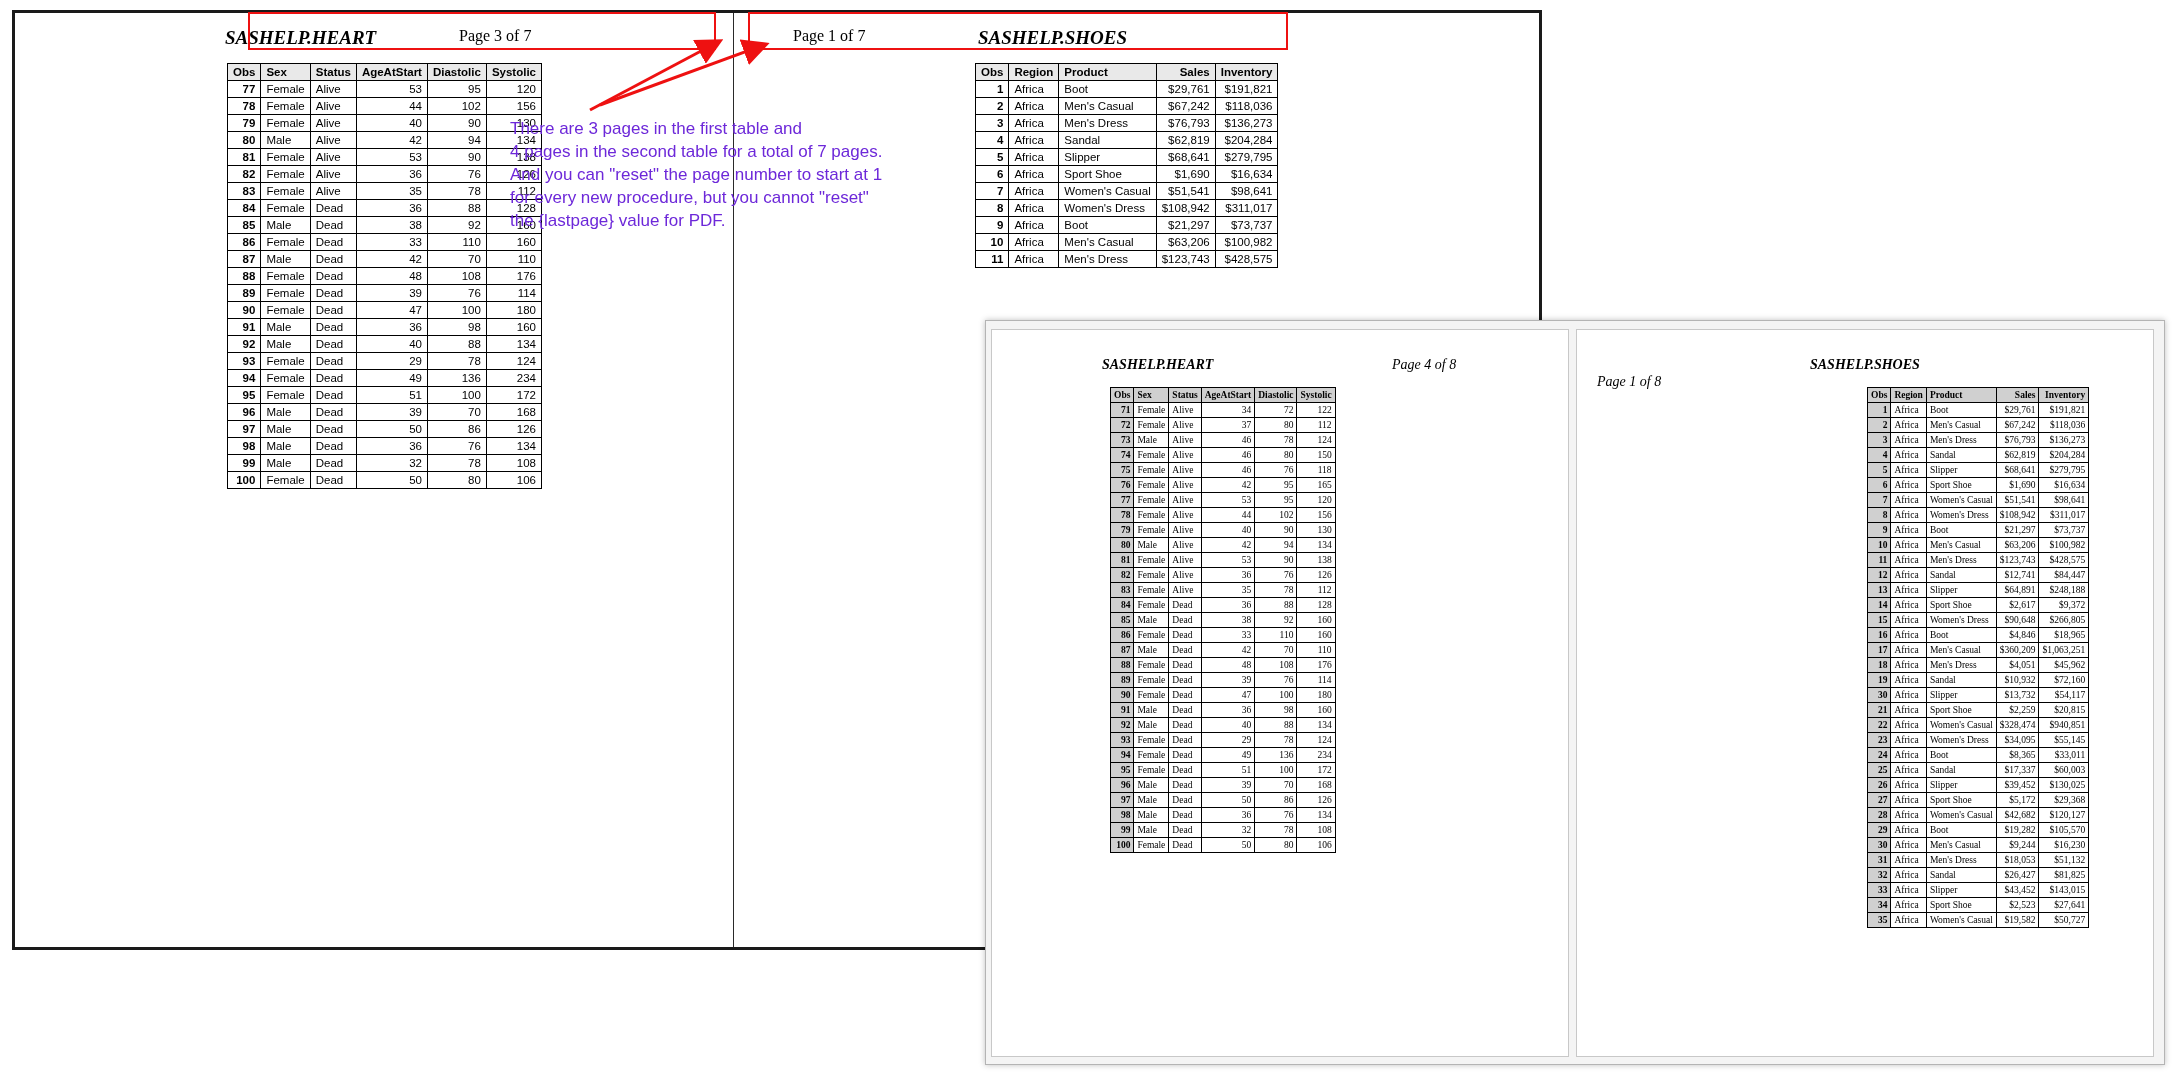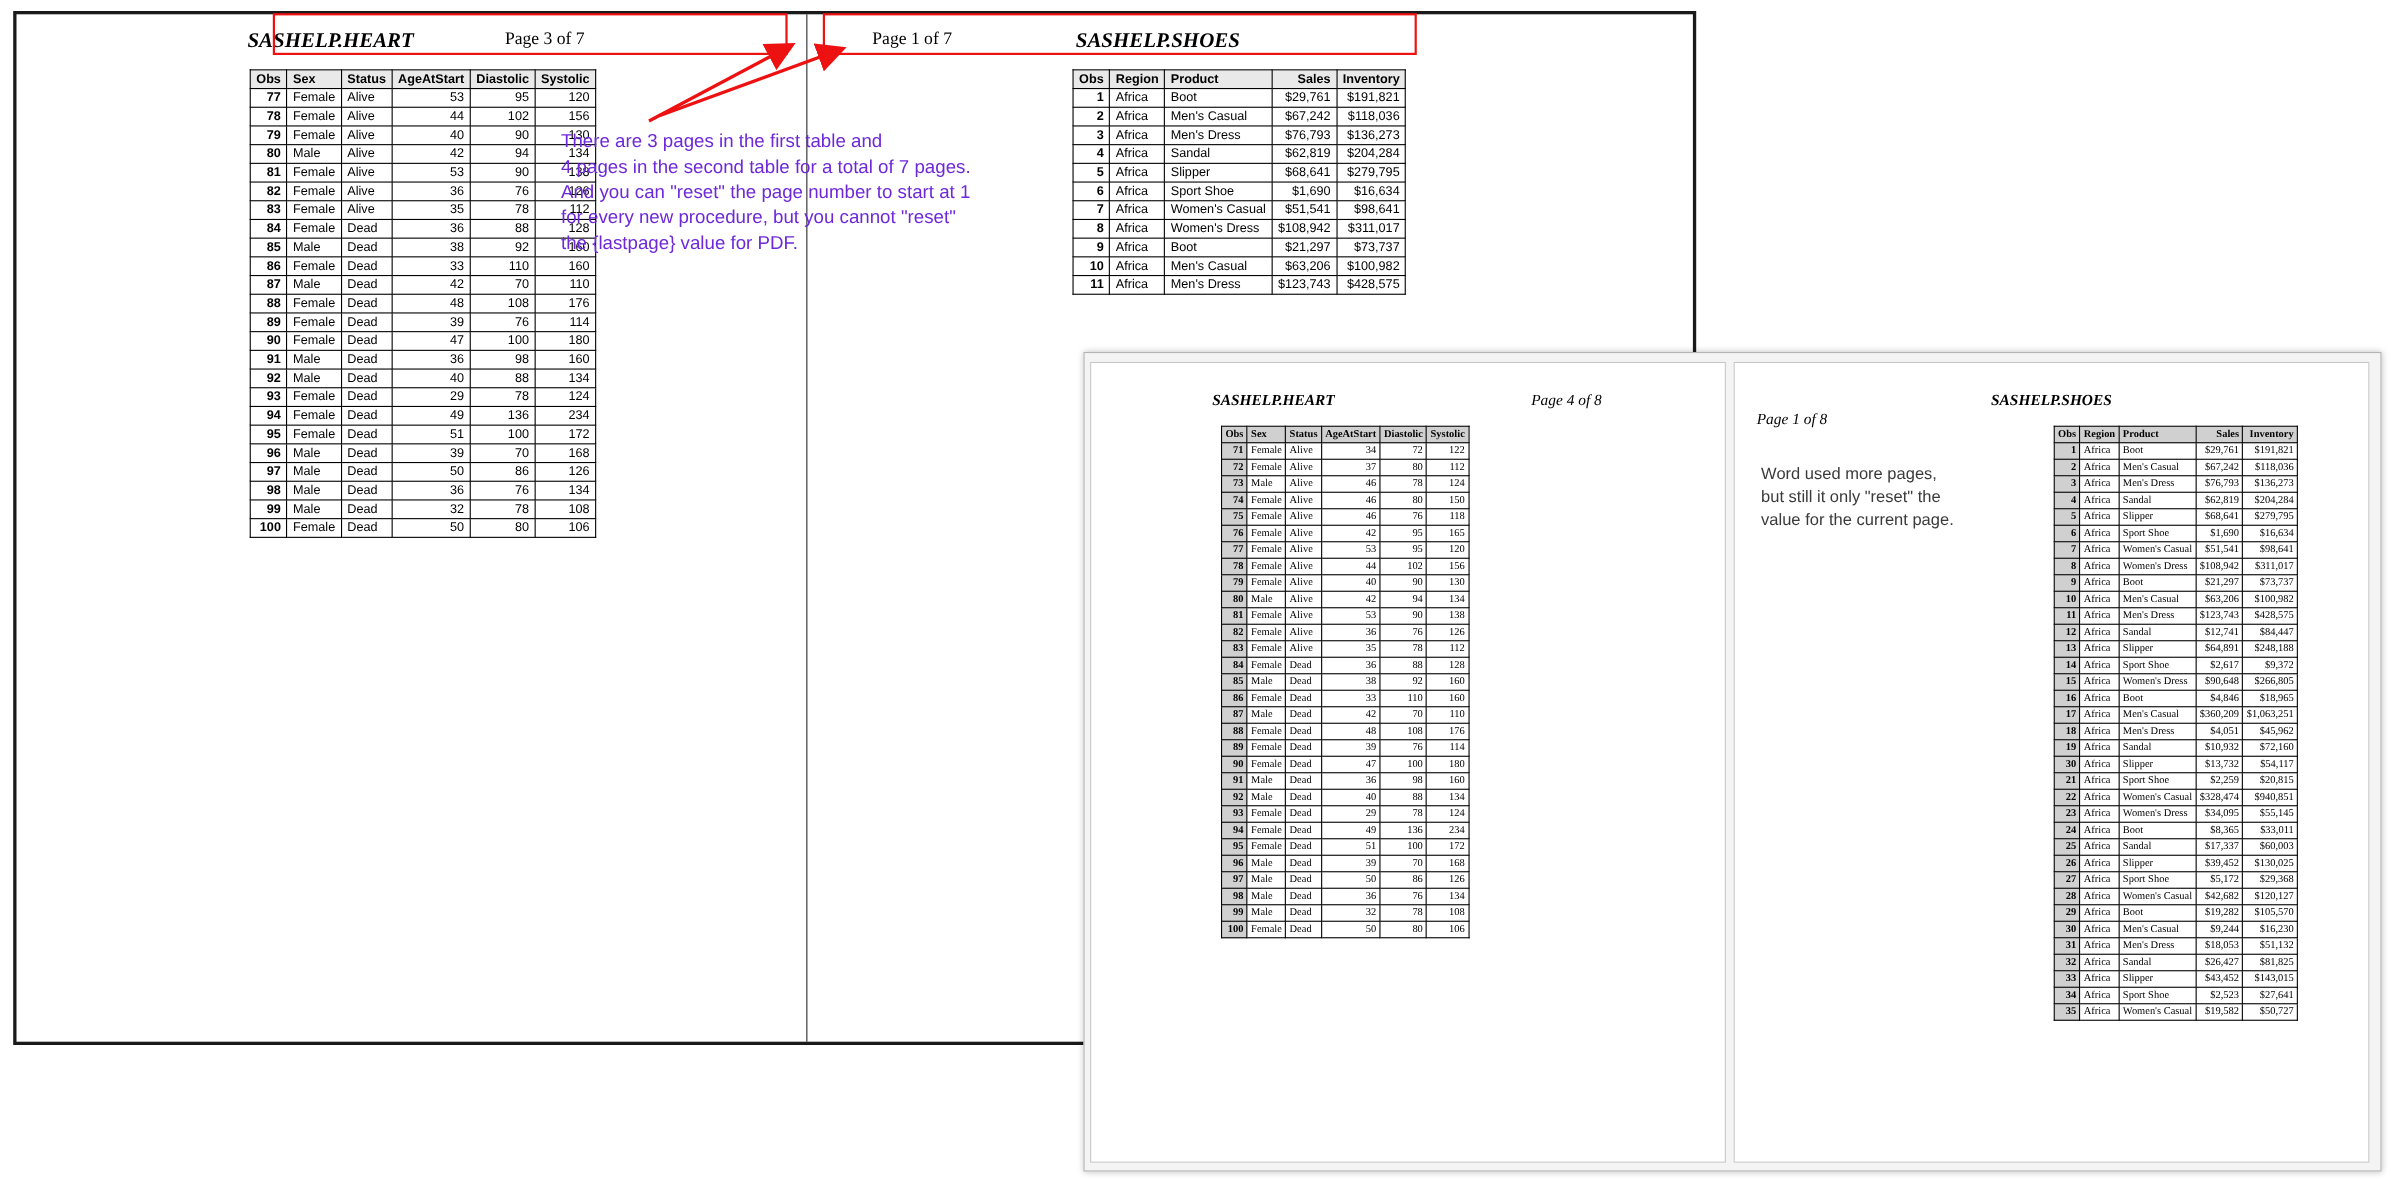--- a/index.html
+++ b/index.html
@@ -760,23 +760,20 @@
               <td class="num">106</td>
             </tr>
           </tbody>
       </table>
     </div>
   </div>
 
   <div class="word-page" id="word-page-right">
     <div class="word-header" style="left:20px; top:44px; font-style:italic; font-weight:normal;">Page 1 of 8</div>
     <div class="word-header" style="left:233px; top:27px;">SASHELP.SHOES</div>
-    <div class="word-note" style="left:24px; top:90px;">Word used more pages,
-but still it only "reset" the
-value for the current page.</div>
     <div style="position:absolute; left:290px; top:57px;">
       <table class="word-table" id="word-shoes-table">
         <thead>
             <tr>
               <th class="obs">Obs</th>
               <th>Region</th>
               <th>Product</th>
               <th class="num">Sales</th>
               <th class="num">Inventory</th>
             </tr>

